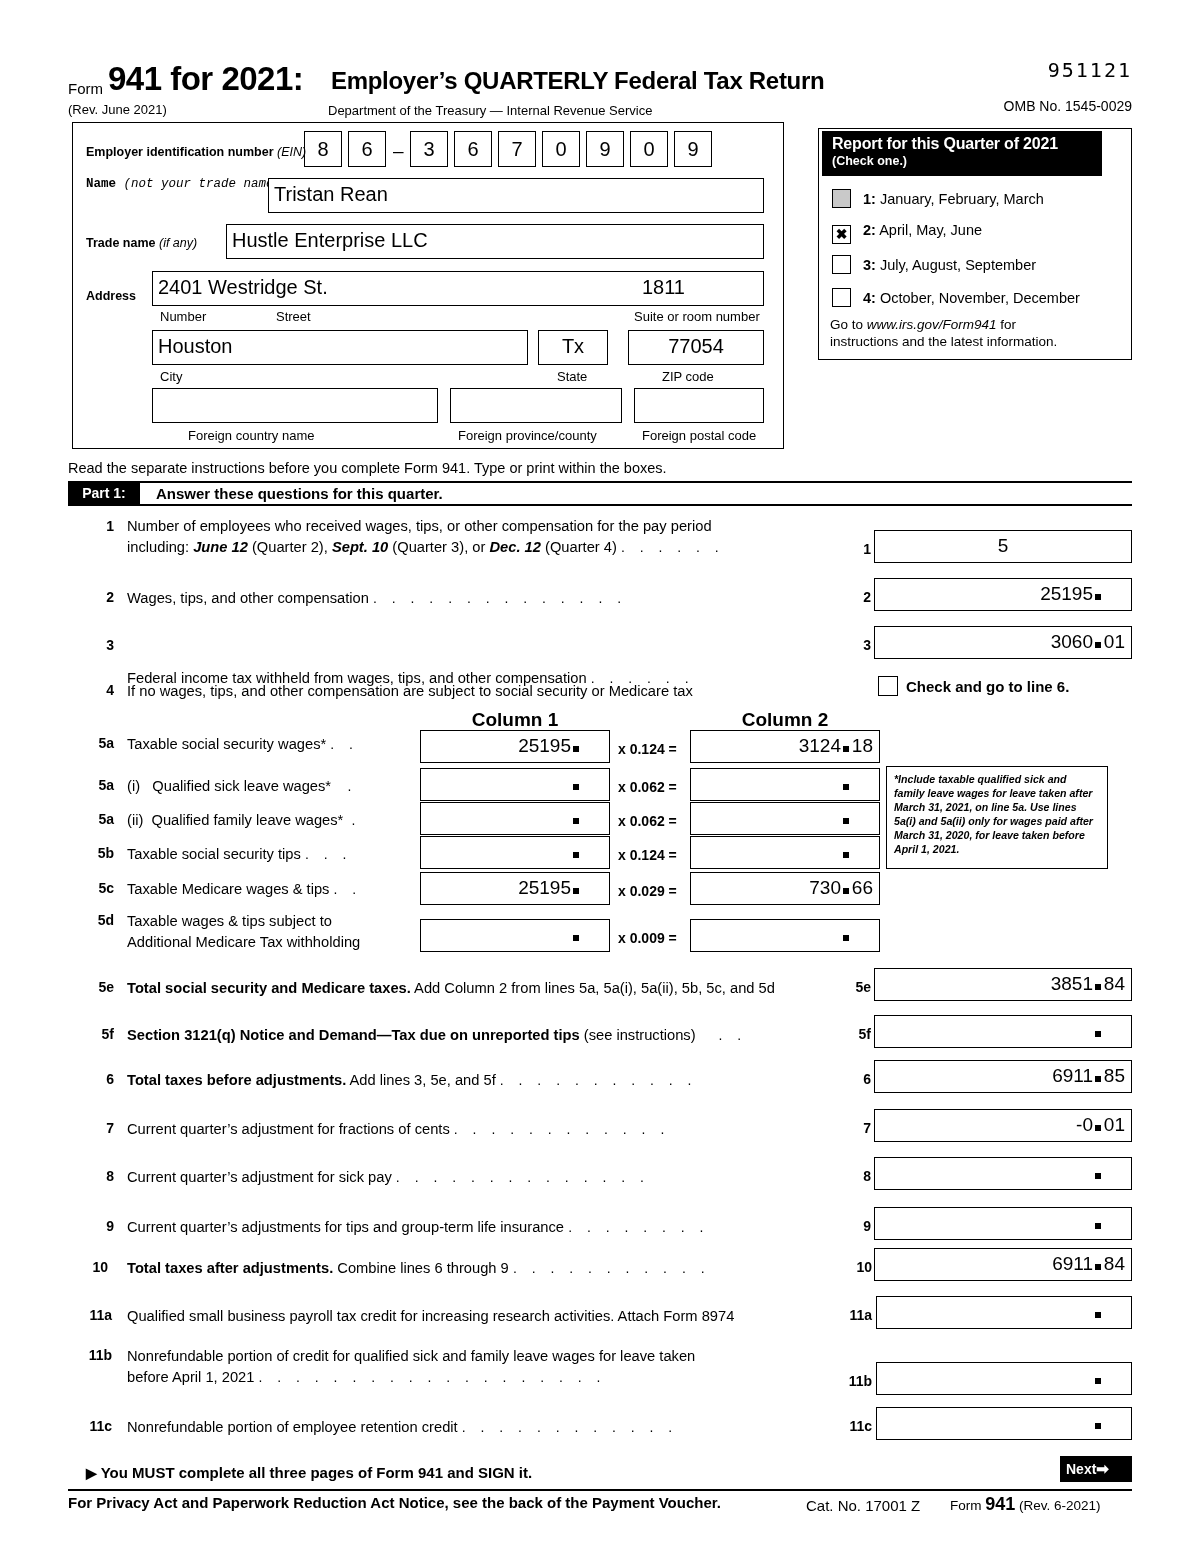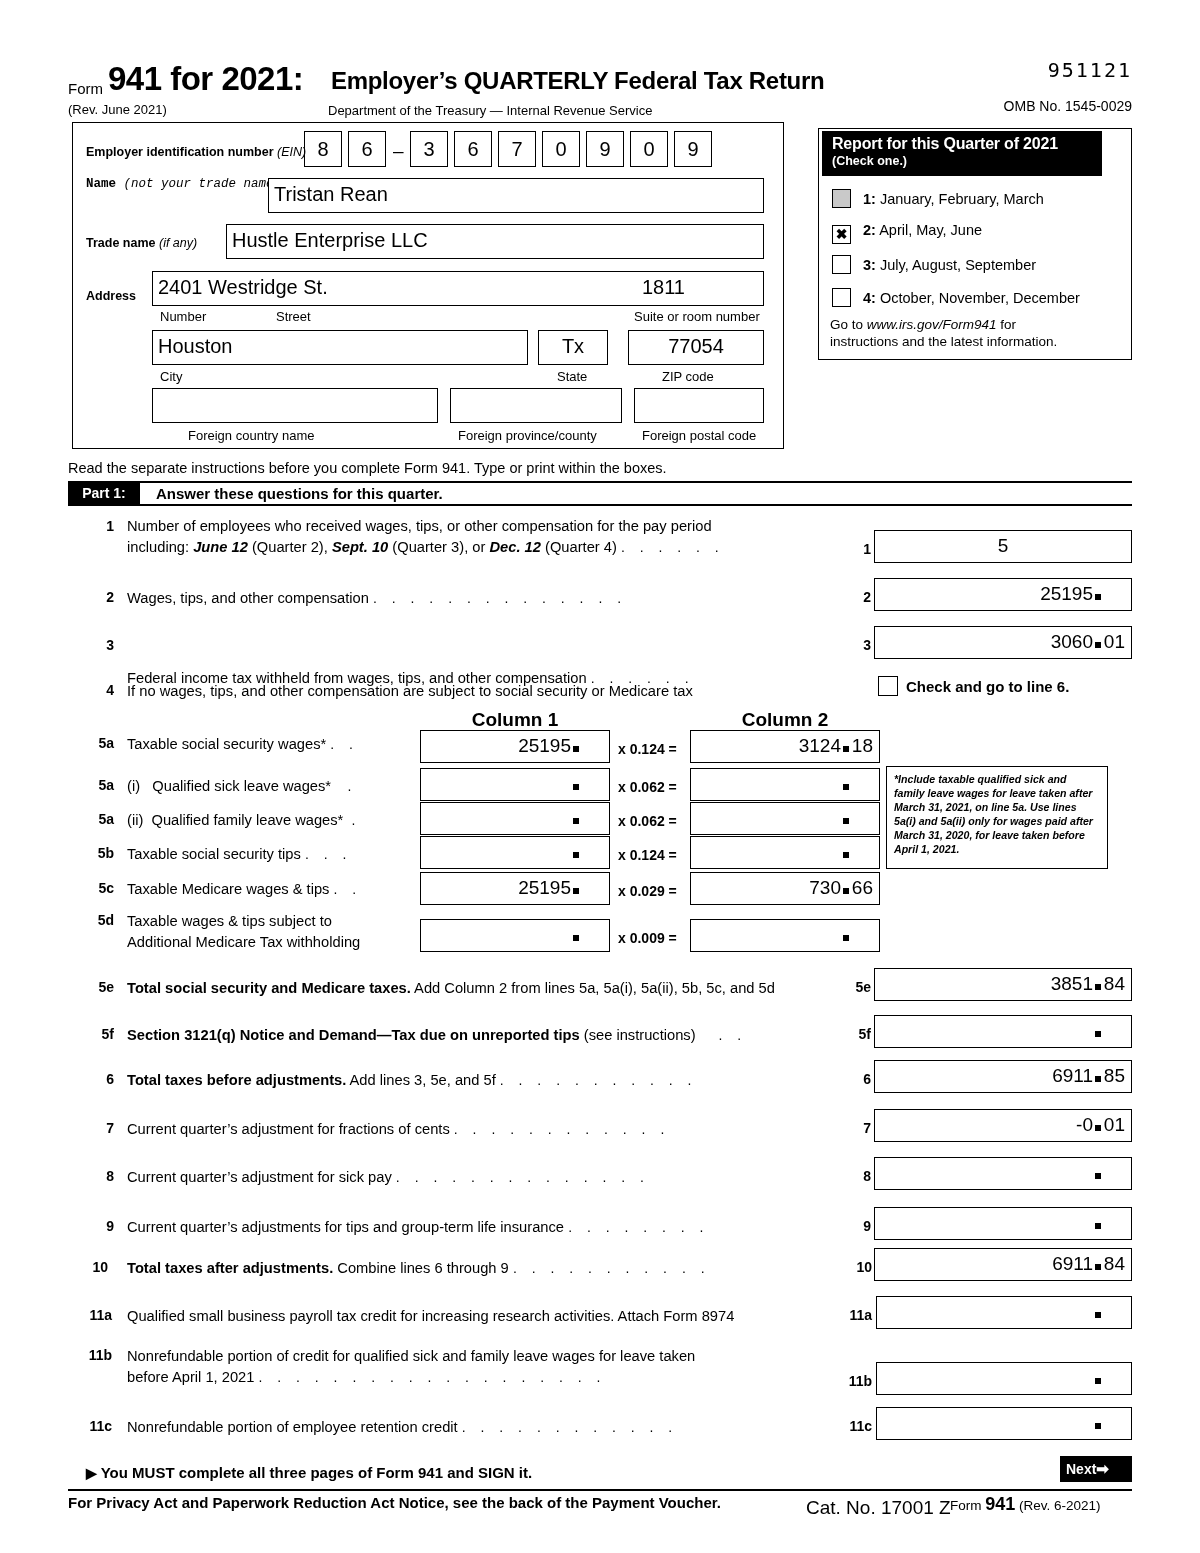--- a/index.html
+++ b/index.html
@@ -83,21 +83,21 @@
   .cb4txt { position:absolute; left:906px; top:678px; font-size:15px; font-weight:bold; }
 
   
   .mustline { position:absolute; left:86px; top:1464px; font-size:15px; font-weight:bold; }
   .arrowg { font-size:14px; }
   .nextbtn { position:absolute; left:1060px; top:1456px; width:72px; height:26px; background:#000; color:#fff;
              font-size:14px; font-weight:bold; line-height:26px; padding-left:6px; }
   .nextbtn .ar { font-size:15px; }
   .ftrule { position:absolute; left:68px; top:1489px; width:1064px; height:0; border-top:2.4px solid #000; }
   .ftleft { position:absolute; left:68px; top:1494px; font-size:15px; font-weight:bold; }
-  .ftcat { position:absolute; left:806px; top:1497px; font-size:19px; }
+  .ftcat { position:absolute; left:806px; top:1497px; font-size:15px; }
   .ftright { position:absolute; left:950px; top:1494px; font-size:13.5px; }
   .ftright b { font-size:18px; font-weight:bold; }
 </style>
 </head>
 <body>
 
 <div class="page">
 
   <div class="hdr">
     <span class="hdr-form-lbl">Form</span>

